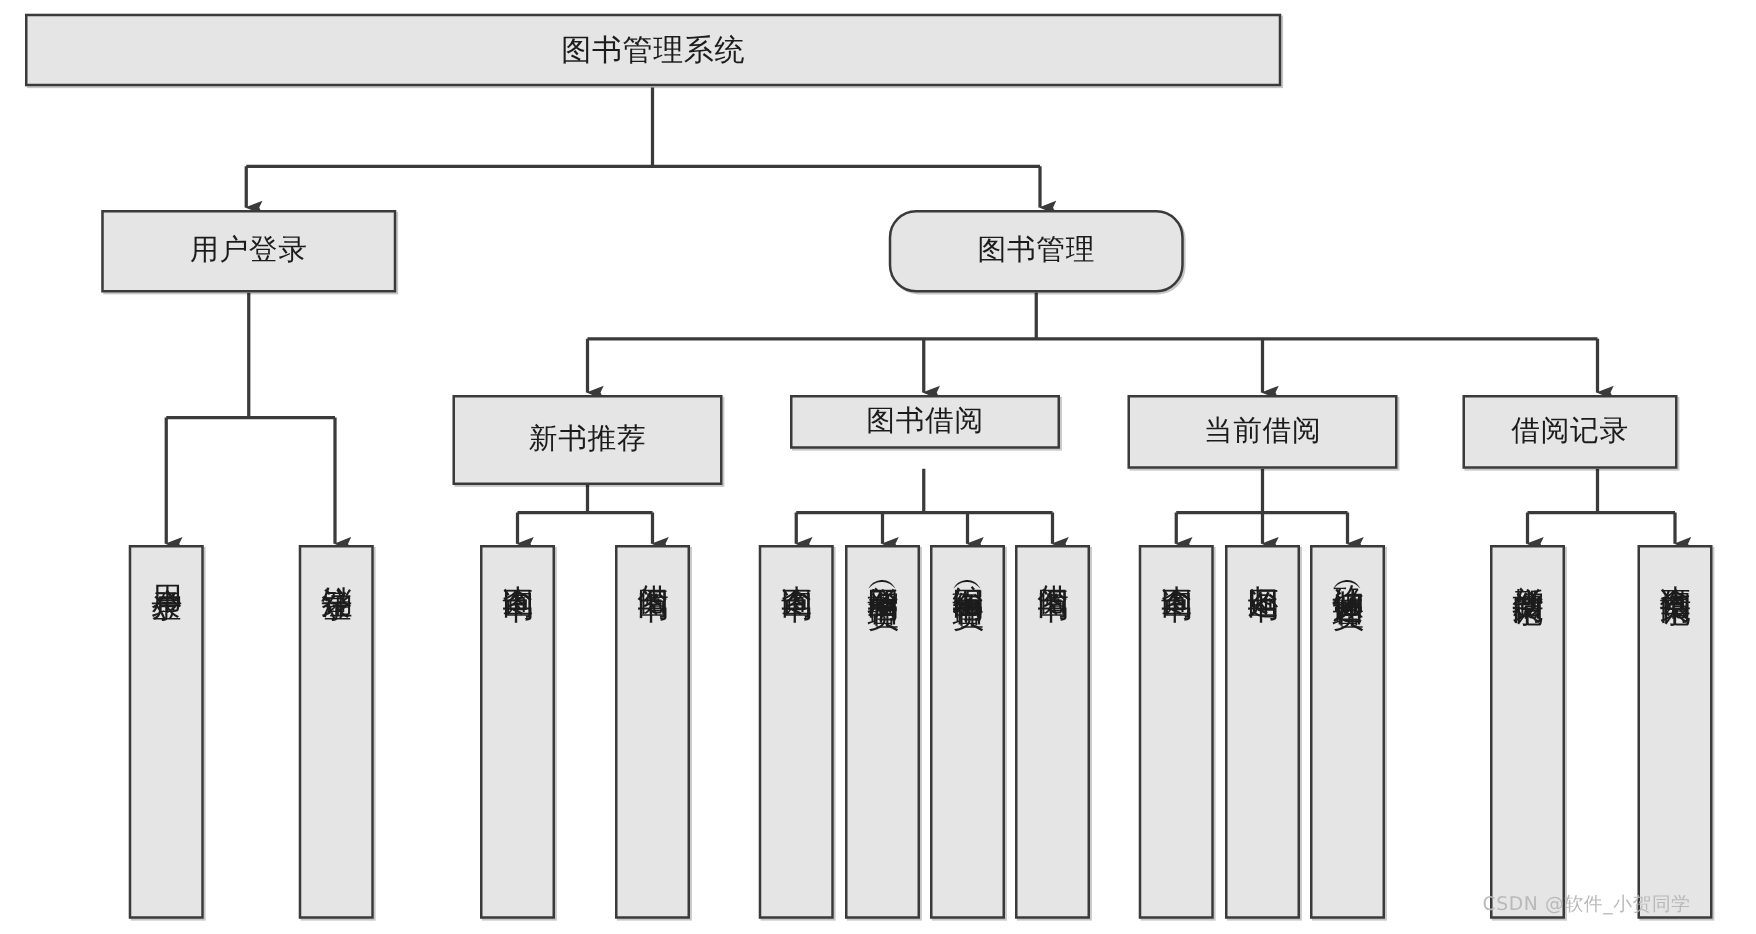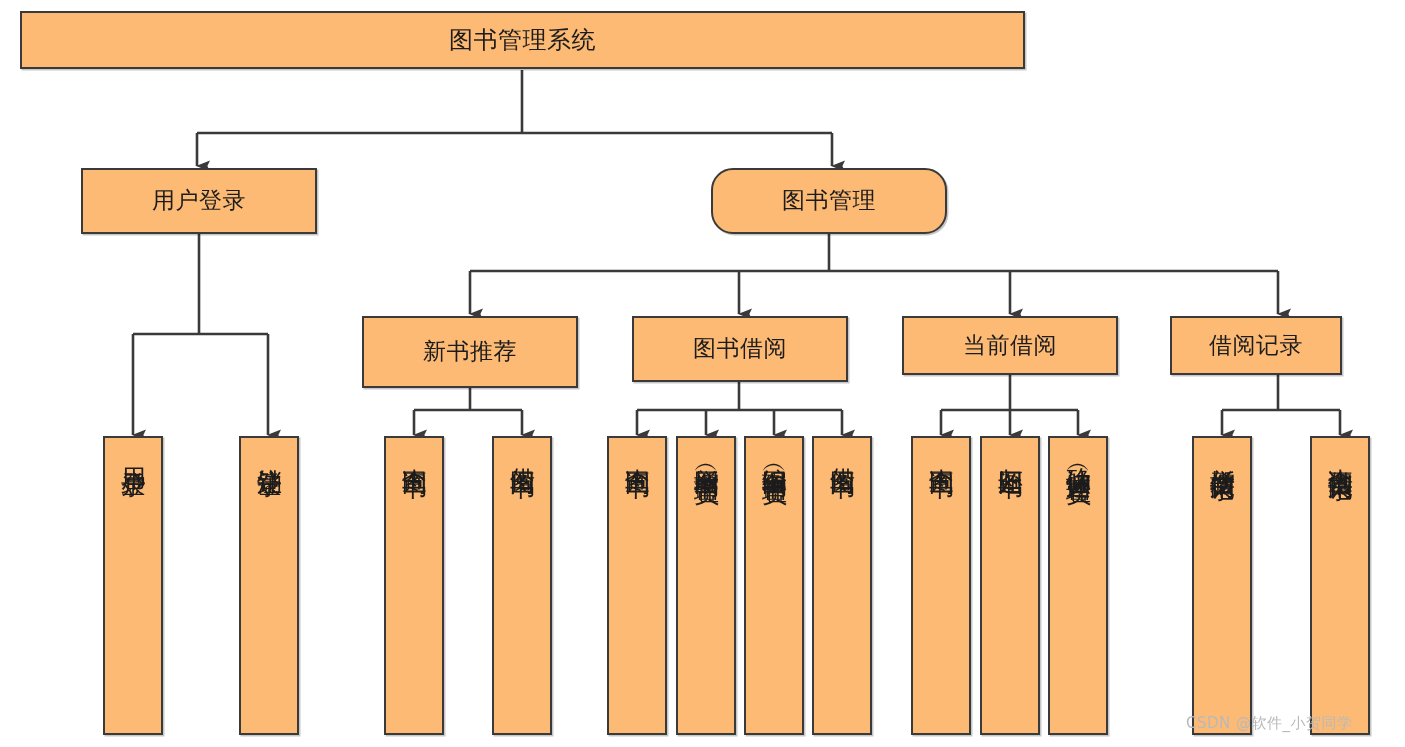--- a/index.html
+++ b/index.html
@@ -23,21 +23,21 @@
     left: 0;
     top: 0;
     width: 1405px;
     height: 747px;
     pointer-events: none;
   }
   .node {
     position: absolute;
     box-sizing: border-box;
     border: 2.5px solid #3a3a3a;
-    background: #fdba74;
+    background: #e5e5e5;
     display: flex;
     align-items: center;
     justify-content: center;
     color: #1c1c1c;
     box-shadow: 1.5px 1.5px 0 rgba(0,0,0,0.22);
   }
   .node .label {
     display: block;
     text-align: center;
     line-height: 1.12;
@@ -138,21 +138,21 @@
   </div>
 
   <div class="node horiz" style="left:711px; top:168px; width:236px; height:66px;border-radius:22px;">
     <span class="label">图书管理</span>
   </div>
 
   <div class="node horiz" style="left:362px; top:316px; width:216px; height:72px;">
     <span class="label">新书推荐</span>
   </div>
 
-  <div class="node horiz" style="left:632px; top:316px; width:216px; height:66px;">
+  <div class="node horiz" style="left:632px; top:316px; width:216px; height:43px;">
     <span class="label">图书借阅</span>
   </div>
 
   <div class="node horiz" style="left:902px; top:316px; width:216px; height:59px;align-items:center;">
     <span class="label">当前借阅</span>
   </div>
 
   <div class="node horiz" style="left:1170px; top:316px; width:172px; height:59px;">
     <span class="label">借阅记录</span>
   </div>

